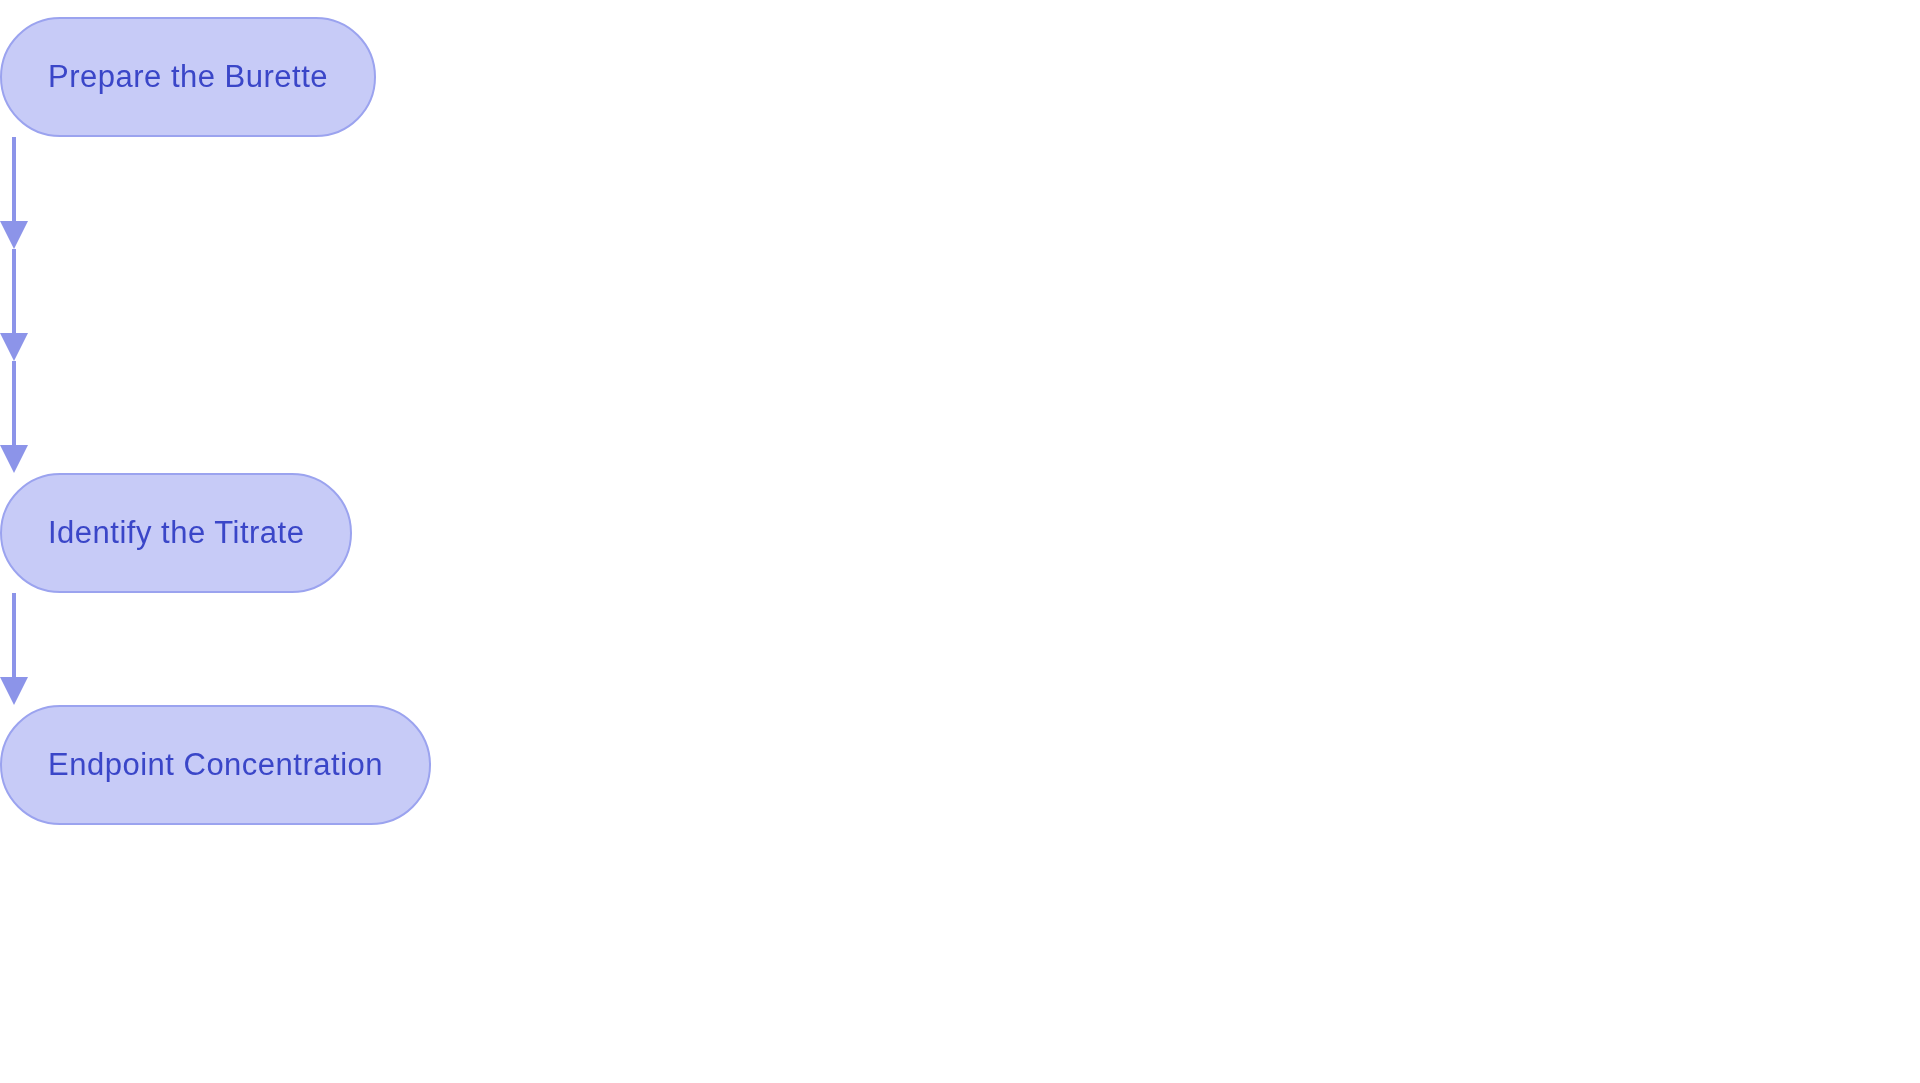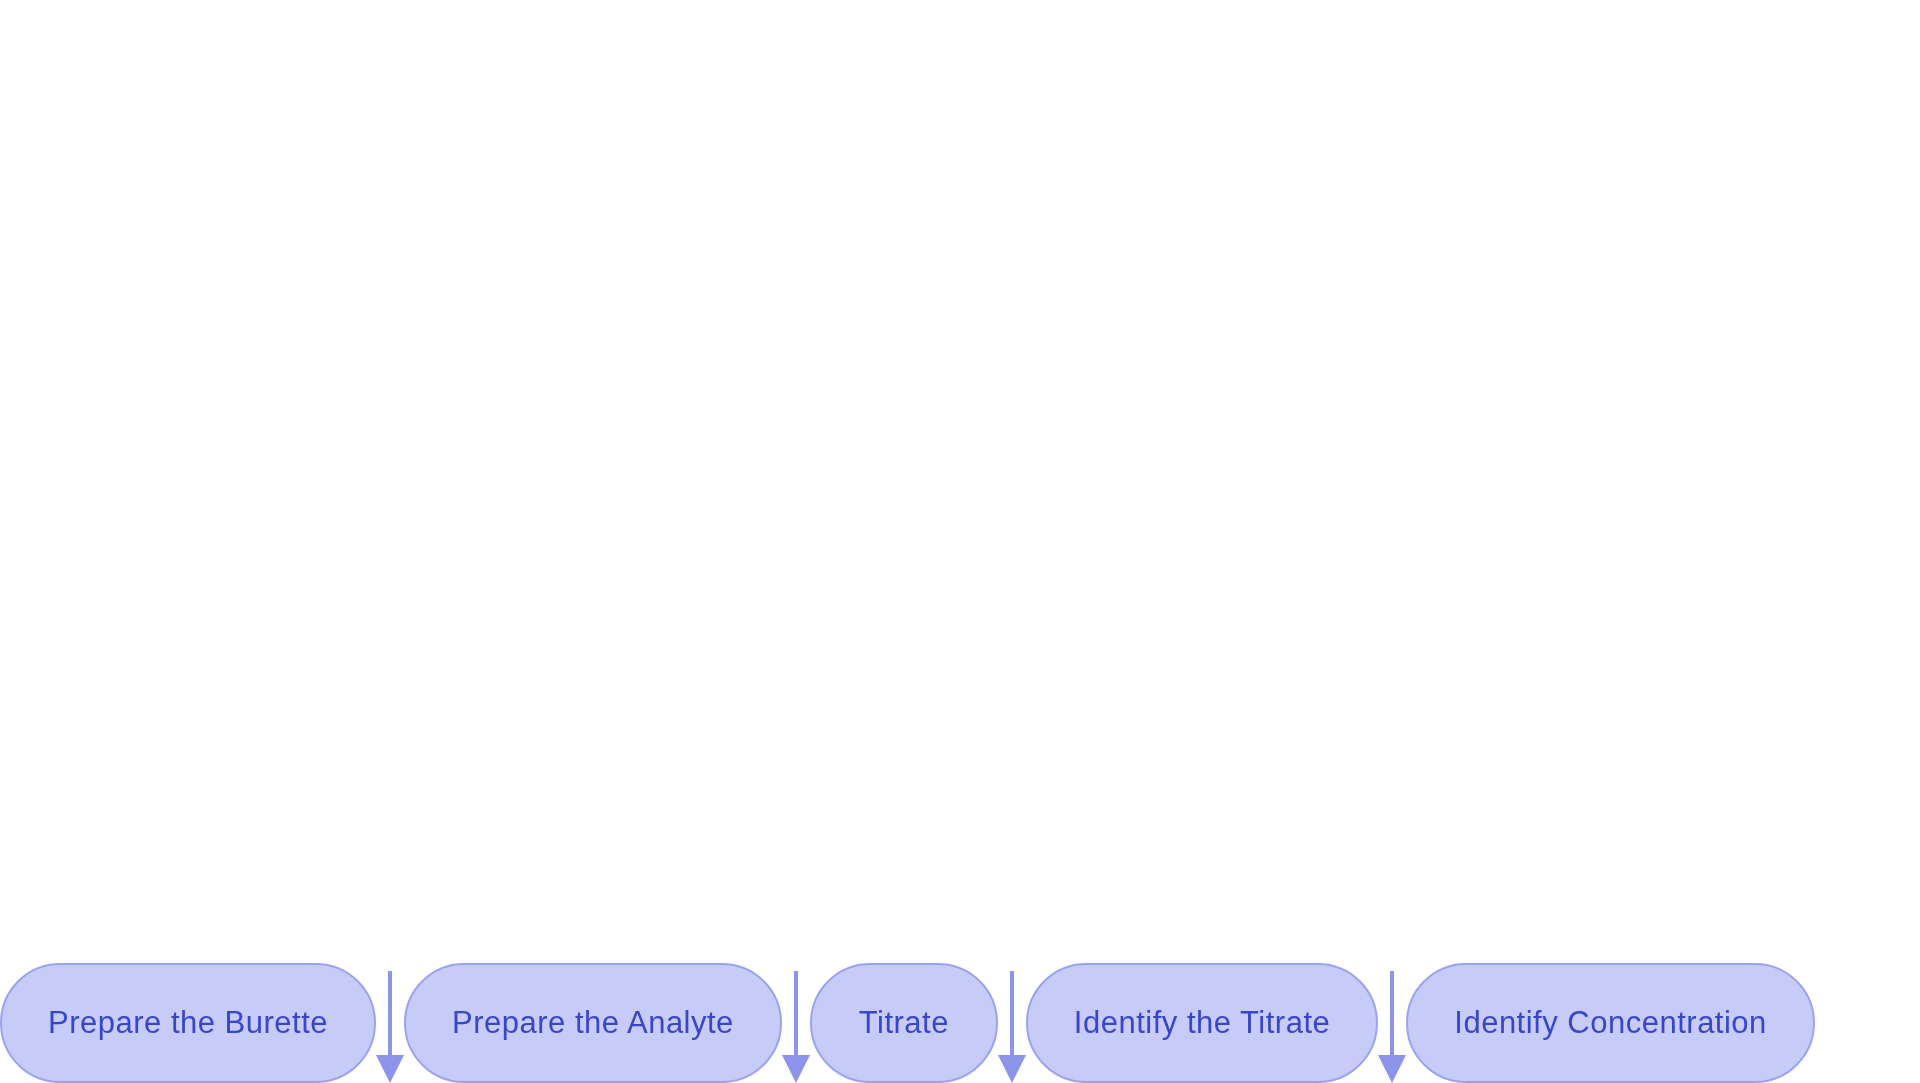--- a/index.html
+++ b/index.html
@@ -14,22 +14,22 @@
     width: 1920px;
     height: 1083px;
     background: var(--bg);
     overflow: hidden;
     font-family: "Liberation Sans", sans-serif;
   }
   .canvas {
     width: 1920px;
     height: 1083px;
     display: flex;
-    flex-direction: row;
-    align-items: flex-end;
+    flex-direction: column;
+    align-items: flex-start;
     padding-top: 17px;
   }
   .flow-node {
     height: 120px;
     min-width: 188px;
     padding: 0 46px;
     border-radius: 60px;
     background: var(--node-fill);
     border: 2px solid var(--node-border);
     display: flex;
@@ -72,44 +72,38 @@
 
   <div class="flow-node">
     <span class="node-label">Prepare the Burette</span>
   </div>
 
   <div class="connector">
     <div class="arrow-line"></div>
     <div class="arrow-head"></div>
   </div>
 
-  <div class="flow-node">
-    <span class="node-label">Prepare the Analyte</span>
-  </div>
 
   <div class="connector">
     <div class="arrow-line"></div>
     <div class="arrow-head"></div>
   </div>
 
-  <div class="flow-node">
-    <span class="node-label">Titrate</span>
-  </div>
 
   <div class="connector">
     <div class="arrow-line"></div>
     <div class="arrow-head"></div>
   </div>
 
   <div class="flow-node">
     <span class="node-label">Identify the Titrate</span>
   </div>
 
   <div class="connector">
     <div class="arrow-line"></div>
     <div class="arrow-head"></div>
   </div>
 
   <div class="flow-node">
-    <span class="node-label">Identify Concentration</span>
+    <span class="node-label">Endpoint Concentration</span>
   </div>
 
 </div>
 
 </body></html>

